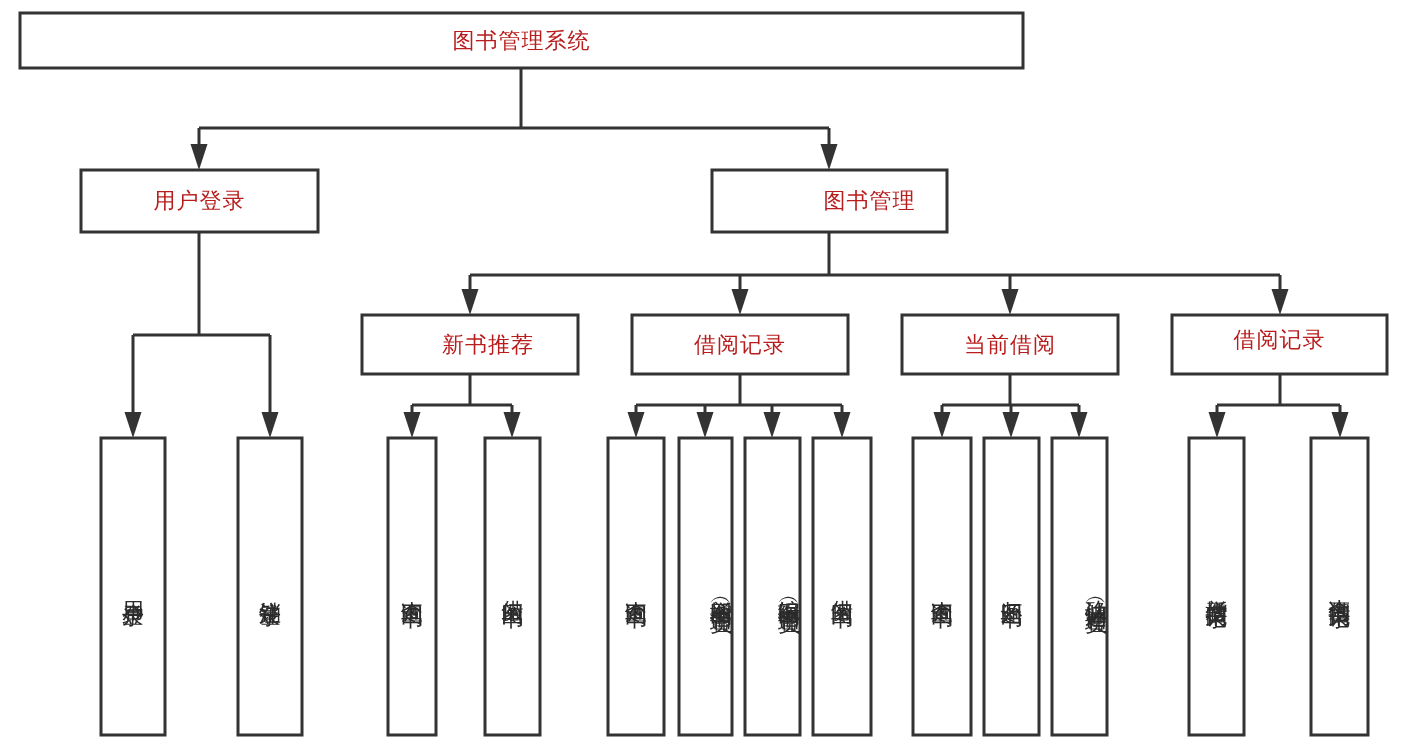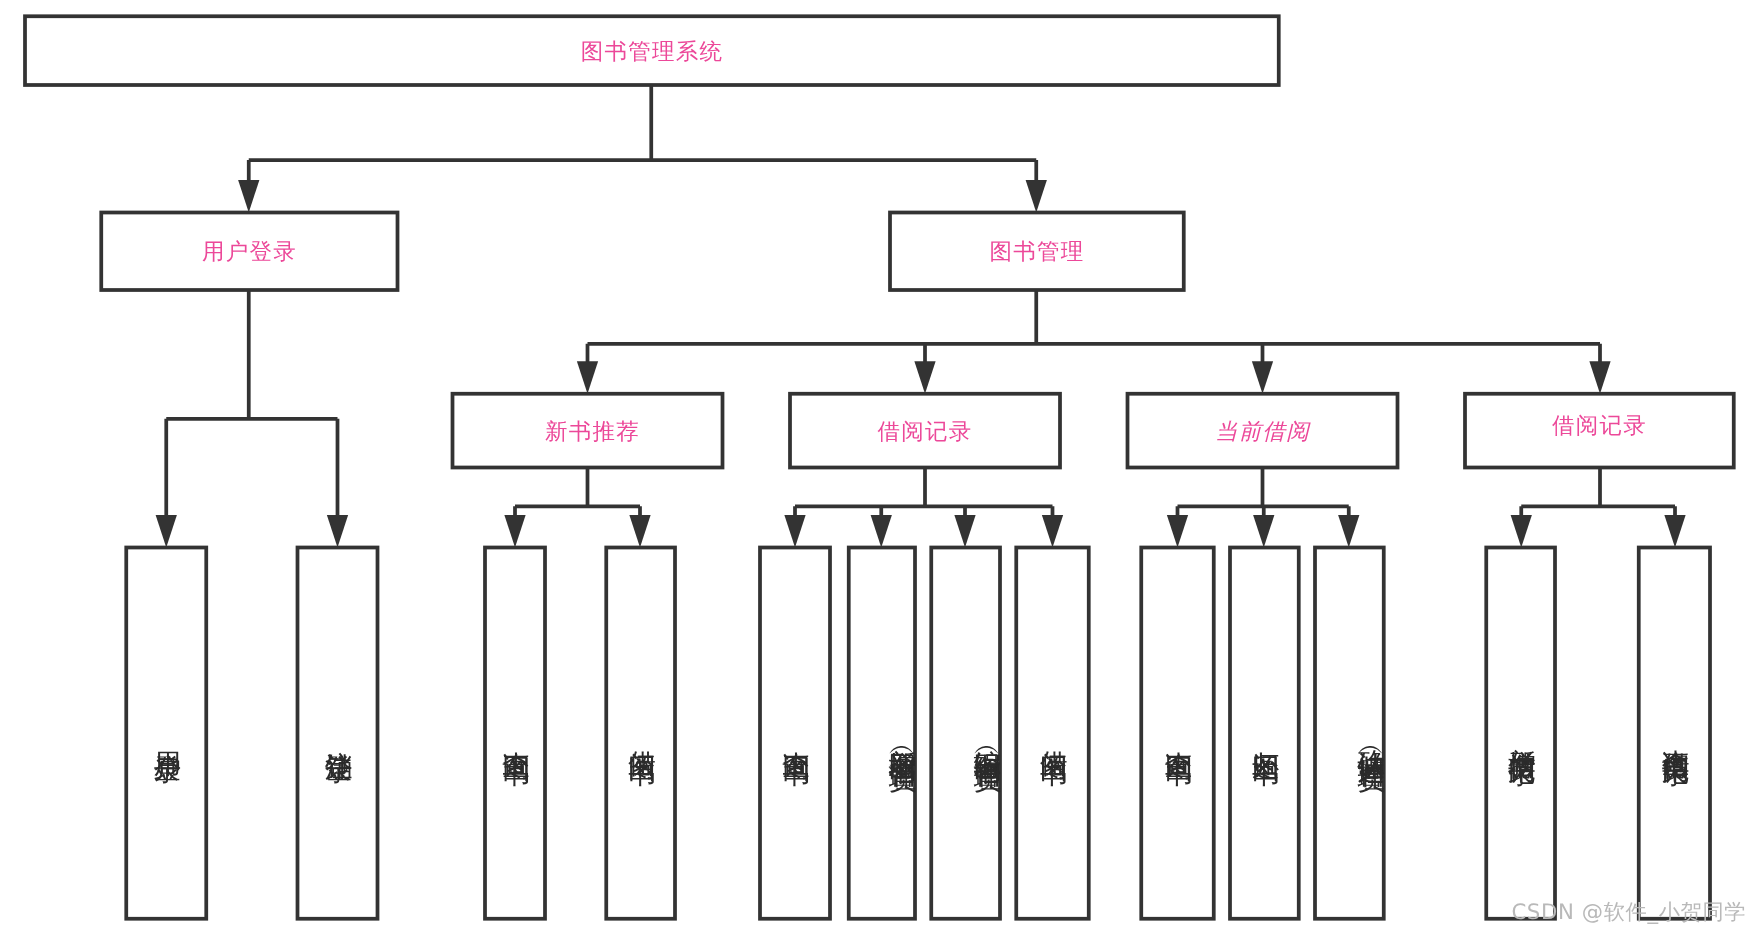--- a/index.html
+++ b/index.html
@@ -39,22 +39,22 @@
     stroke-linecap: butt;
   }
   .arrow-head {
     fill: #333333;
   }
   .node-label-h {
     position: absolute;
     display: flex;
     align-items: center;
     justify-content: center;
-    font-size: 18px;
-    color: #ec4899;
+    font-size: 22px;
+    color: #b91c1c;
     letter-spacing: 1px;
     white-space: nowrap;
     pointer-events: none;
   }
   .node-label-v {
     position: absolute;
     display: flex;
     align-items: flex-start;
     justify-content: center;
     font-size: 22px;
@@ -159,34 +159,33 @@
         <rect x="984" y="438" width="55" height="297" class="node-box"></rect>
         <rect x="1052" y="438" width="55" height="297" class="node-box"></rect>
         <rect x="1189" y="438" width="55" height="297" class="node-box"></rect>
         <rect x="1311" y="438" width="57" height="297" class="node-box"></rect>
       </g>
   </svg>
 
   <div id="label-layer">
       <div class="node-label-h" style="left: 20px; top: 13px; width: 1003px; height: 55px;">图书管理系统</div>
       <div class="node-label-h" style="left: 81px; top: 170px; width: 237px; height: 62px;">用户登录</div>
-      <div class="node-label-h" style="left: 712px; top: 170px; width: 235px; height: 62px;">图书管理</div>
-      <div class="node-label-h" style="left: 348px; top: 315px; width: 252px; height: 59px;">新书推荐</div>
+      <div class="node-label-h" style="left: 712px; top: 170px; width: 235px; height: 62px; padding-left: 40px;">图书管理</div>
+      <div class="node-label-h" style="left: 362px; top: 315px; width: 252px; height: 59px;">新书推荐</div>
       <div class="node-label-h" style="left: 632px; top: 315px; width: 216px; height: 59px;">借阅记录</div>
-      <div class="node-label-h" style="left: 902px; top: 315px; width: 216px; height: 59px; font-style: italic;">当前借阅</div>
+      <div class="node-label-h" style="left: 902px; top: 315px; width: 216px; height: 59px;">当前借阅</div>
       <div class="node-label-h" style="left: 1172px; top: 315px; width: 215px; height: 49px;">借阅记录</div>
       <div class="node-label-v centered" style="left: 101px; top: 438px; width: 64px; height: 297px;">用户登录</div>
       <div class="node-label-v centered" style="left: 238px; top: 438px; width: 64px; height: 297px;">注销登录</div>
       <div class="node-label-v centered" style="left: 388px; top: 438px; width: 48px; height: 297px;">查询图书</div>
       <div class="node-label-v centered" style="left: 485px; top: 438px; width: 55px; height: 297px;">借阅图书</div>
       <div class="node-label-v centered" style="left: 608px; top: 438px; width: 56px; height: 297px;">查询图书</div>
       <div class="node-label-v" style="left: 679px; top: 446px; width: 53px; height: 289px;">新增图书（管理员）</div>
       <div class="node-label-v" style="left: 745px; top: 446px; width: 55px; height: 289px;">编辑图书（管理员）</div>
       <div class="node-label-v centered" style="left: 813px; top: 438px; width: 58px; height: 297px;">借阅图书</div>
       <div class="node-label-v centered" style="left: 913px; top: 438px; width: 58px; height: 297px;">查询图书</div>
       <div class="node-label-v centered" style="left: 984px; top: 438px; width: 55px; height: 297px;">归还图书</div>
       <div class="node-label-v" style="left: 1052px; top: 446px; width: 55px; height: 289px;">确认归还（管理员）</div>
       <div class="node-label-v centered" style="left: 1189px; top: 438px; width: 55px; height: 297px;">新增借阅记录</div>
       <div class="node-label-v centered" style="left: 1311px; top: 438px; width: 57px; height: 297px;">查询借阅记录</div>
     </div>
 
-  <div class="watermark">CSDN @软件_小贺同学</div>
 </div>
 
 </body></html>

